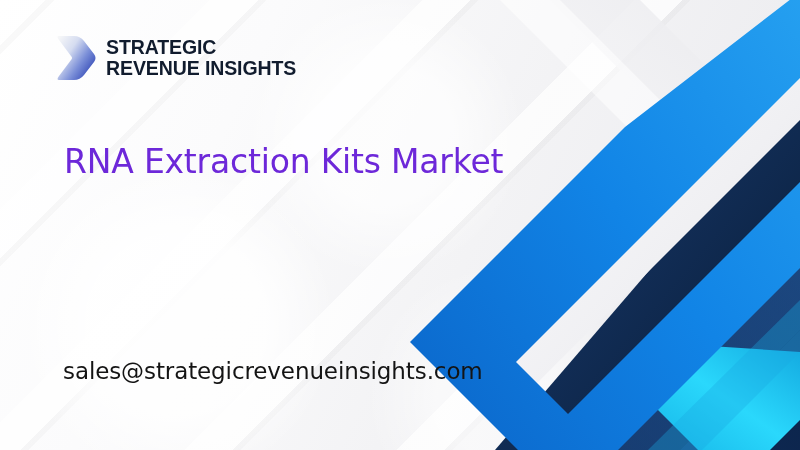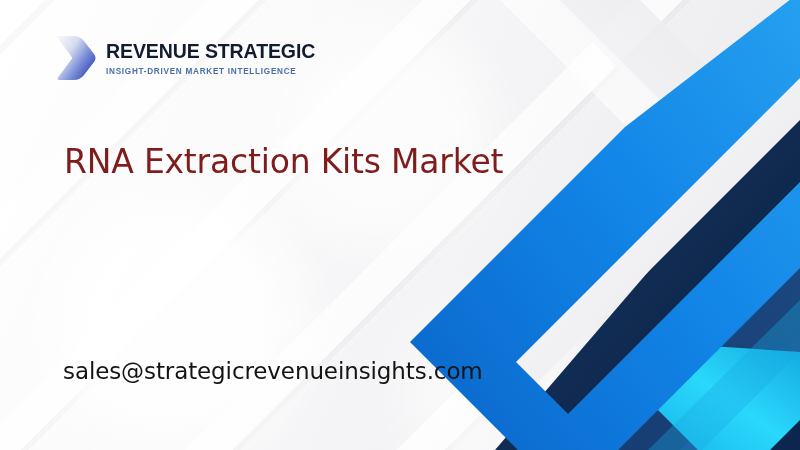--- a/index.html
+++ b/index.html
@@ -87,21 +87,21 @@
 
   
   .headline {
     position: absolute;
     left: 64px;
     top: 142px;
     font-family: "DejaVu Sans", sans-serif;
     font-weight: normal;
     font-size: 33px;
     letter-spacing: -0.2px;
-    color: #7f1d1d;
+    color: #6d28d9;
     white-space: nowrap;
   }
   .email {
     position: absolute;
     left: 63px;
     top: 358px;
     font-family: "DejaVu Sans", sans-serif;
     font-weight: normal;
     font-size: 23px;
     letter-spacing: -0.1px;
@@ -183,22 +183,22 @@
             <stop offset="0" stop-color="#f5f6f8"></stop>
             <stop offset="0.32" stop-color="#d5dcf0"></stop>
             <stop offset="0.62" stop-color="#7b8fd8"></stop>
             <stop offset="1" stop-color="#1e35ad"></stop>
           </linearGradient>
         </defs>
         <path d="M2 3 L17 3 Q23 3 27 8 L37 21 Q40 25 37 29 L27 42 Q23 47 17 47 L2 47 Q-1 47 2 43 L14 27 Q16 25 14 23 L2 7 Q-1 3 2 3 Z" fill="url(#gMark)"></path>
       </svg>
     </span>
     <span class="logo-text">
-      <span class="logo-line2">REVENUE STRATEGIC</span>
-      <span class="logo-tagline">INSIGHT-DRIVEN MARKET INTELLIGENCE</span>
+      <span class="logo-line1">STRATEGIC</span>
+      <span class="logo-line2">REVENUE INSIGHTS</span>
     </span>
   </div>
 
   <div class="headline">RNA Extraction Kits Market</div>
 
   <div class="email">sales@strategicrevenueinsights.com</div>
 
 </div>
 
 </body></html>

